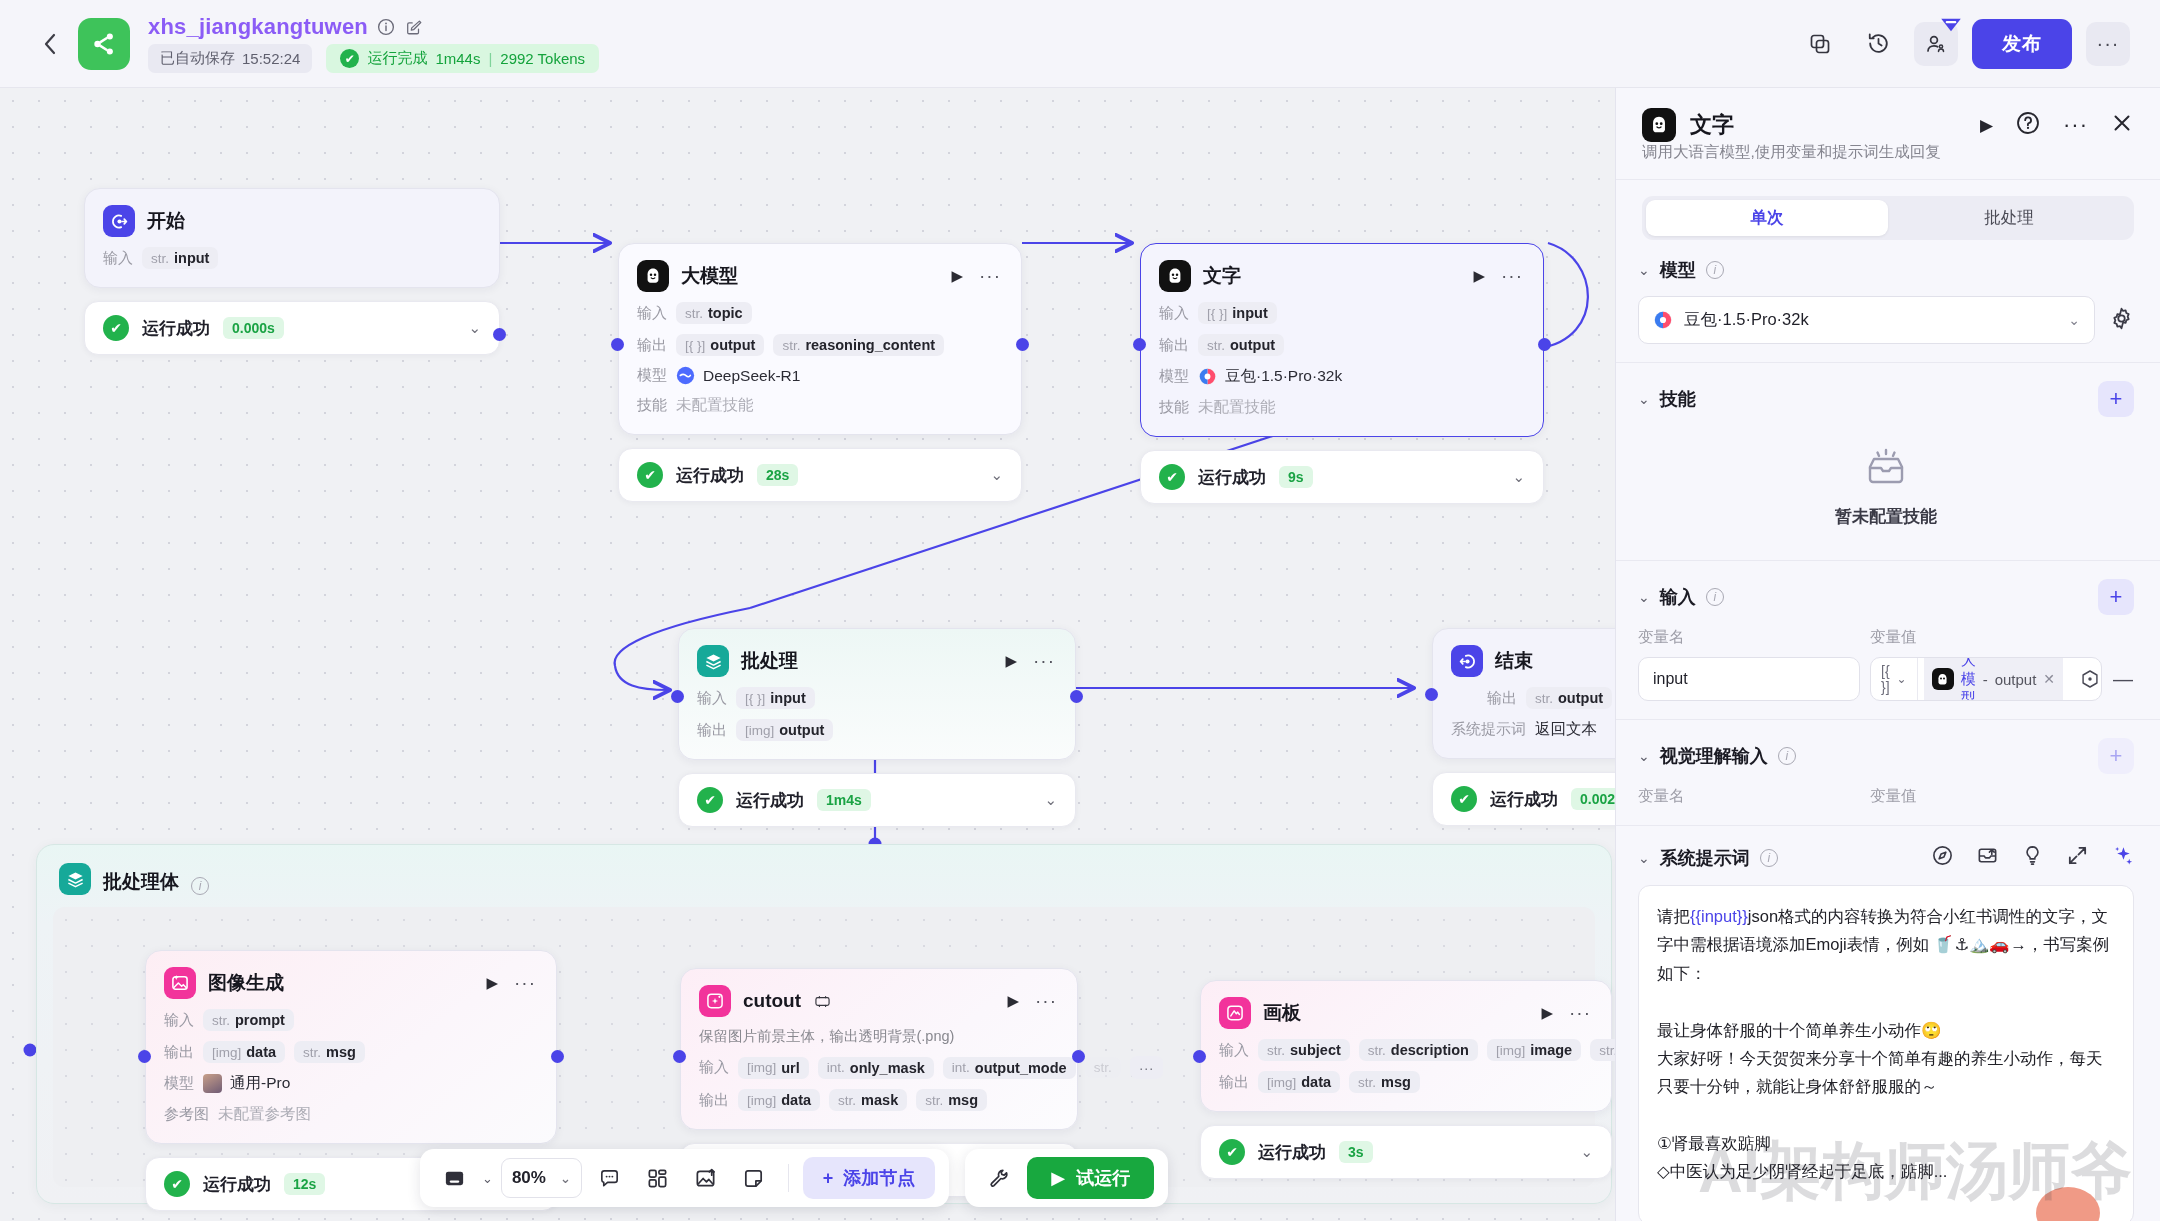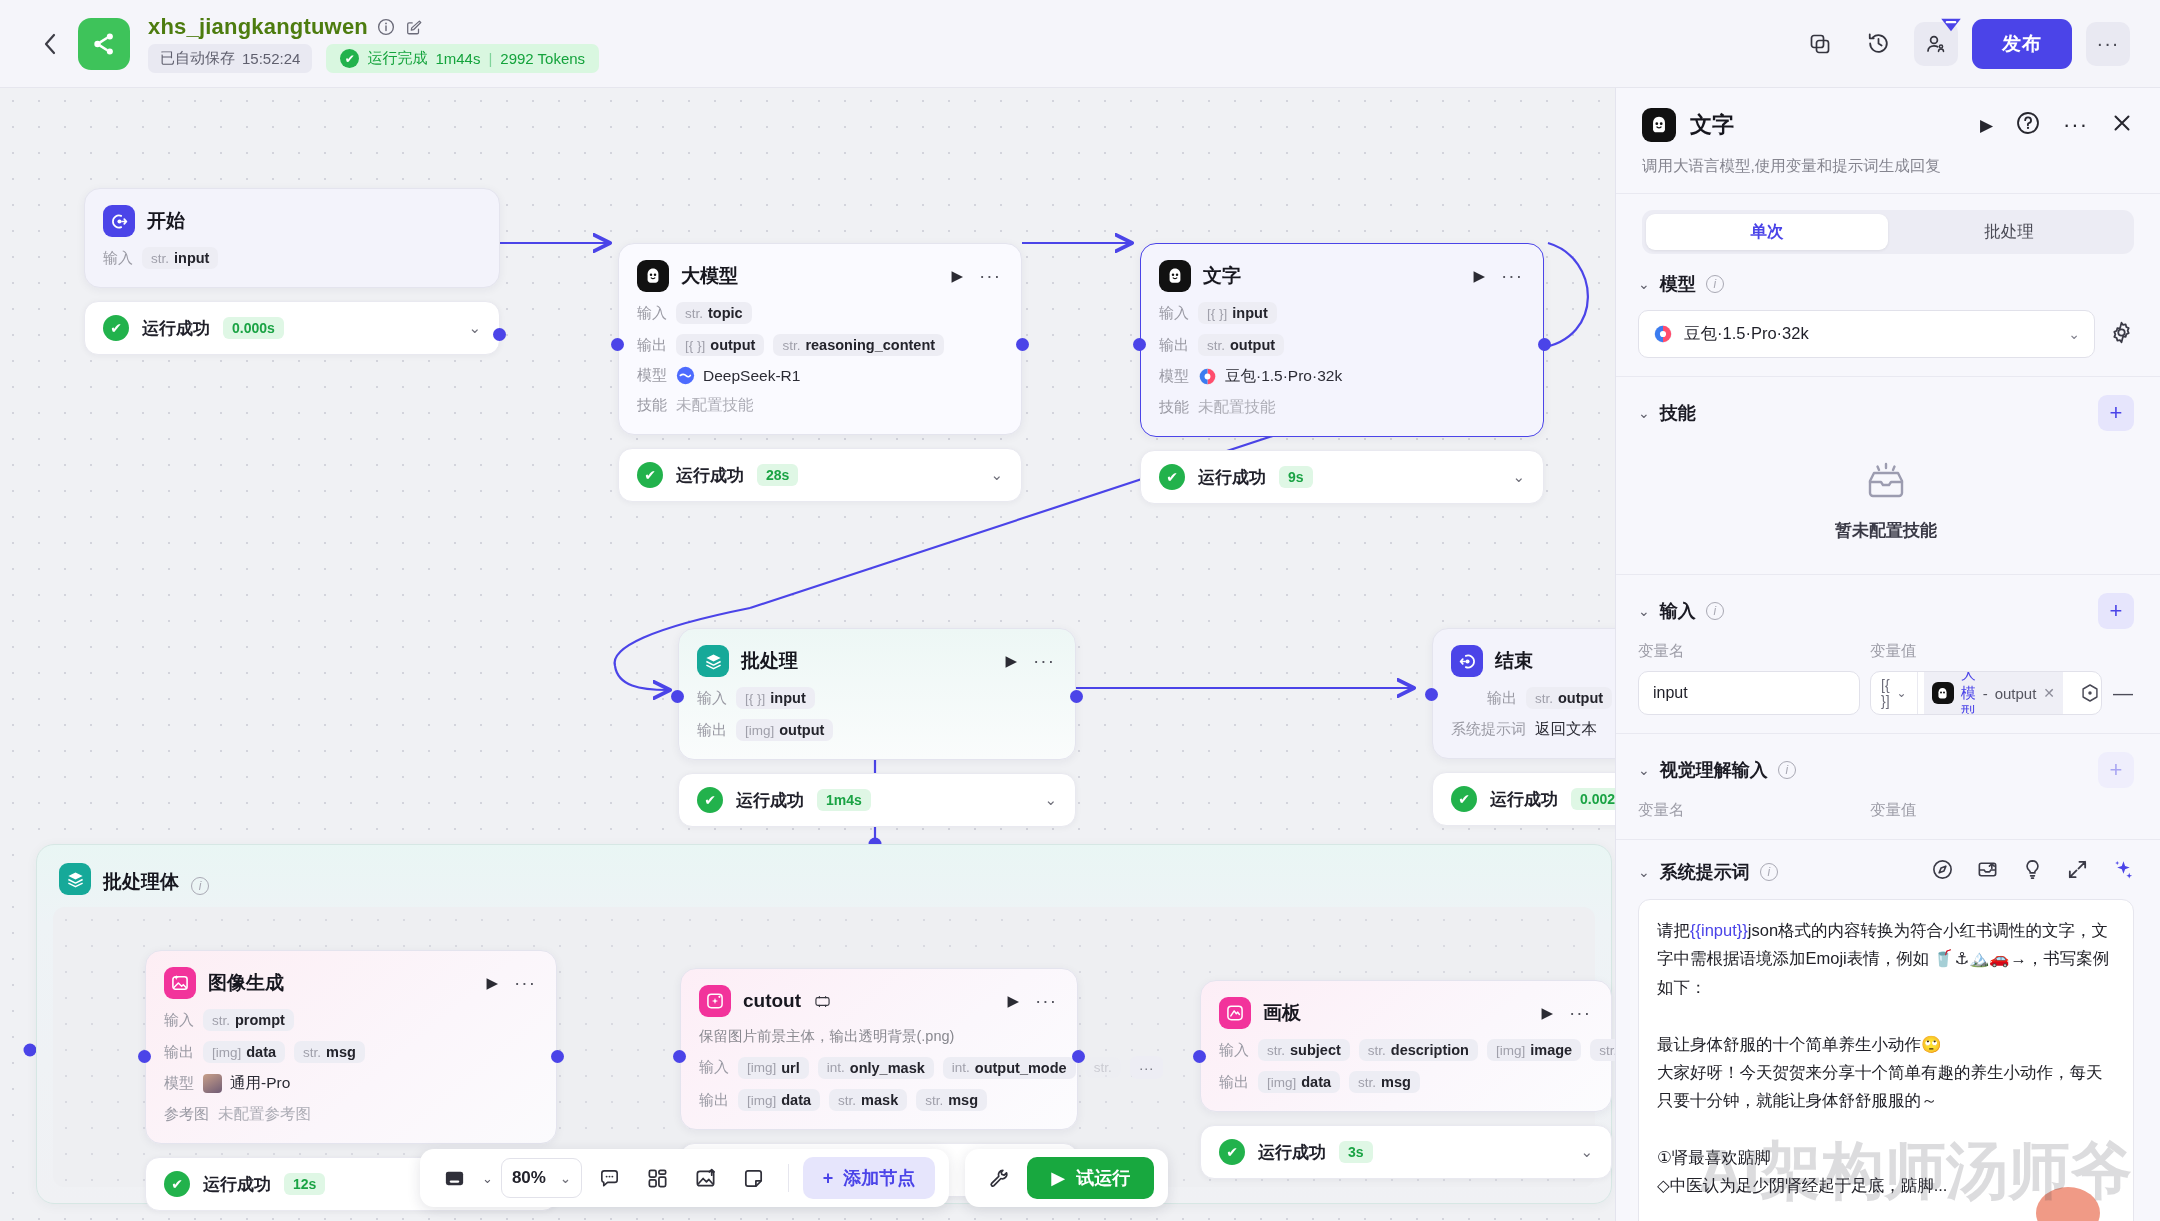--- a/index.html
+++ b/index.html
@@ -19,21 +19,21 @@
     display:flex; align-items:center; padding:0 30px;
     border-bottom:1px solid #e6e6ee;
     z-index:60;
   }
   .back-btn { width:38px; height:38px; display:flex; align-items:center; justify-content:center;
     color:#3d3d46; font-size:22px; cursor:pointer; flex:0 0 auto; }
   .app-logo { width:52px; height:52px; border-radius:13px; background:#3ec35a;
     display:flex; align-items:center; justify-content:center; margin-left:10px; flex:0 0 auto;}
   .title-block { margin-left:18px; display:flex; flex-direction:column; gap:4px; }
   .title-row { display:flex; align-items:center; gap:9px; }
-  .title-row .tname { font-size:22px; font-weight:600; color:#4d7c0f; letter-spacing:.2px;}
+  .title-row .tname { font-size:22px; font-weight:600; color:#8b5cf6; letter-spacing:.2px;}
   .ico-sm { width:19px; height:19px; color:#6b6b79; display:inline-flex; align-items:center; justify-content:center;}
   .meta-row { display:flex; align-items:center; gap:14px; }
   .chip-save {
     background:#e9e9f2; color:#5f5f6e; font-size:15px; padding:5px 12px; border-radius:7px;
     display:flex; align-items:center; gap:7px;
   }
   .chip-run {
     background:#d9f7e0; color:#14a33c; font-size:15px; padding:5px 14px; border-radius:7px;
     display:flex; align-items:center; gap:8px; font-weight:500;
   }
@@ -141,21 +141,21 @@
     position:absolute; right:0; top:88px; width:545px; height:1133px;
     background:#f7f7fc; border-left:1px solid #e4e4ee; z-index:50;
     display:flex; flex-direction:column; overflow:hidden;
   }
   .rp-head { padding:20px 26px 16px 26px; border-bottom:1px solid #e9e9f1; }
   .rp-head-row { display:flex; align-items:center; gap:14px;}
   .rp-ico { width:34px;height:34px;border-radius:9px;background:#111;display:flex;align-items:center;justify-content:center;}
   .rp-title { font-size:22px; font-weight:700; color:#16161e;}
   .rp-acts { margin-left:auto; display:flex; align-items:center; gap:22px; color:#26262e;}
   .rp-acts span { cursor:pointer; }
-  .rp-sub { font-size:15.5px; color:#85858f; margin-top:14px;}
+  .rp-sub { font-size:15.5px; color:#85858f; margin-top:0;}
   .rp-tabs { margin:16px 26px 0 26px; background:#ececf4; border-radius:11px; height:44px; display:flex; padding:4px;}
   .rp-tab { flex:1; display:flex; align-items:center; justify-content:center; font-size:16.5px;
     border-radius:9px; color:#4a4a55; cursor:pointer;}
   .rp-tab.on { background:#fff; color:#4b44e8; font-weight:600; box-shadow:0 1px 3px rgba(0,0,0,.07);}
   .rp-body { flex:1; overflow:hidden; }
   .sec { padding:18px 26px 18px 22px; border-bottom:1px solid #e9e9f1;}
   .sec-head { display:flex; align-items:center; gap:10px;}
   .chev-s { color:#62626e; font-size:14px; }
   .sec-title { font-size:18px; font-weight:700; color:#1b1b24;}
   .i-circ { width:18px;height:18px;border-radius:50%;border:1.4px solid #a9a9b4;color:#a9a9b4;

